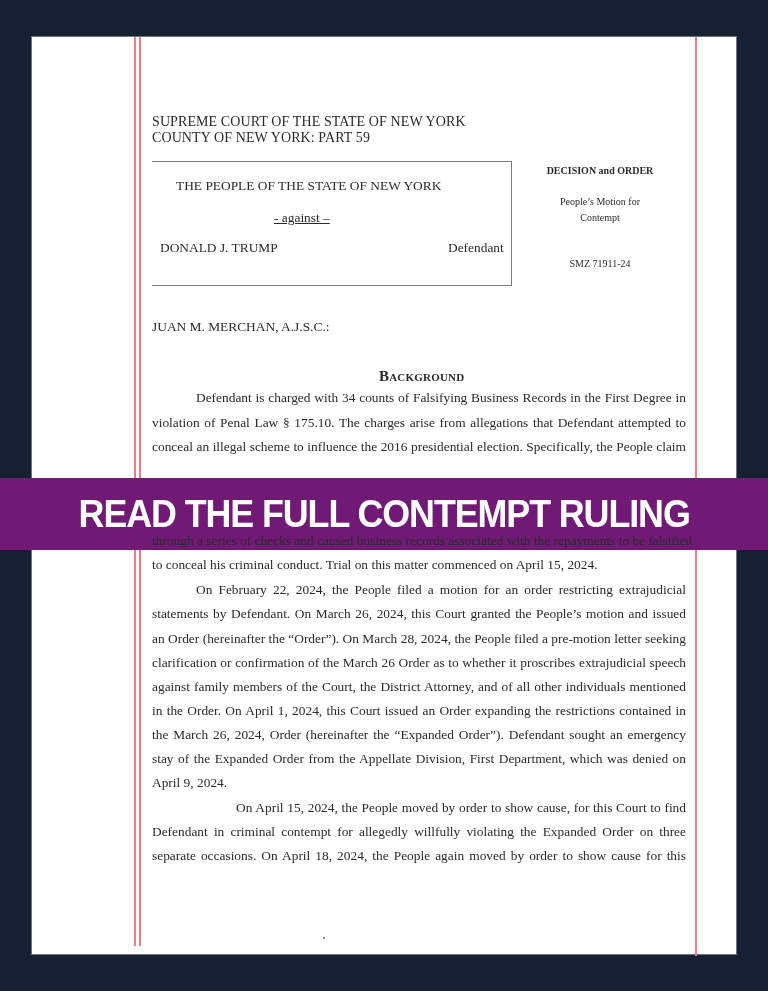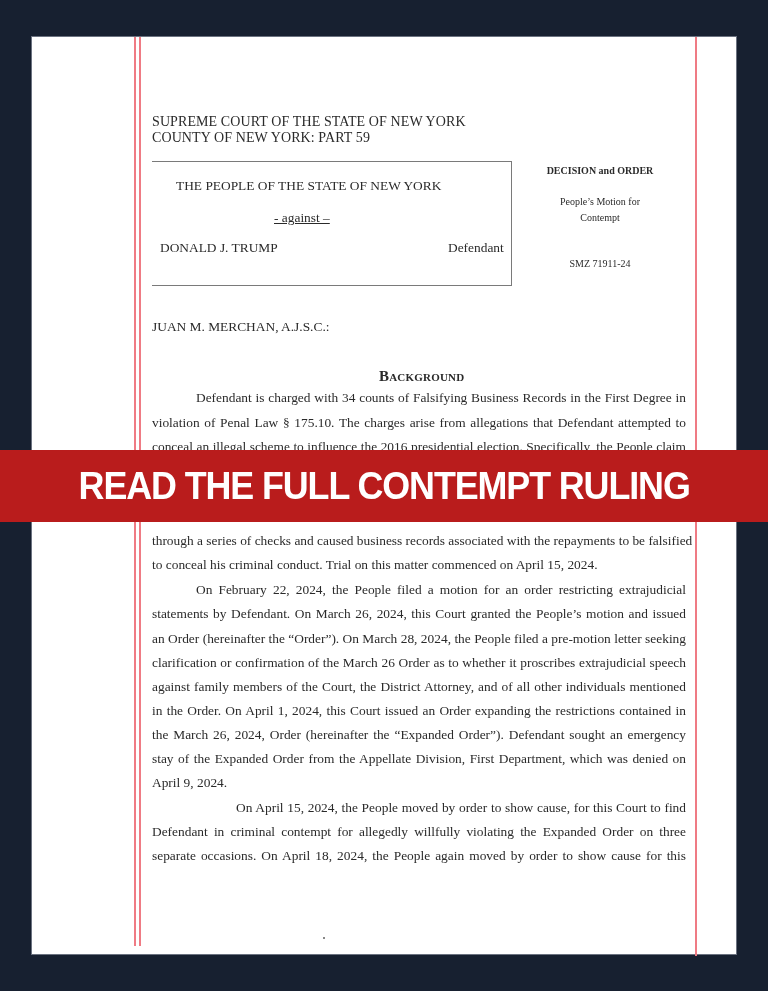--- a/index.html
+++ b/index.html
@@ -84,24 +84,24 @@
       text-align-last: justify;
       white-space: nowrap;
     }
     .body-line.last { text-align-last: left; }
     .body-line.indent { padding-left: 44px; box-sizing: border-box; }
     .body-line.indent-big { padding-left: 84px; box-sizing: border-box; }
 
     .banner {
       position: absolute;
       left: 0;
-      top: 450px;
+      top: 478px;
       width: 768px;
       height: 72px;
-      background: #b91c1c;
+      background: #701a75;
       display: flex;
       align-items: center;
       justify-content: center;
     }
     .banner-text {
       color: #ffffff;
       font-family: "Liberation Sans", "DejaVu Sans", sans-serif;
       font-weight: bold;
       font-size: 39px;
       letter-spacing: -1.2px;

